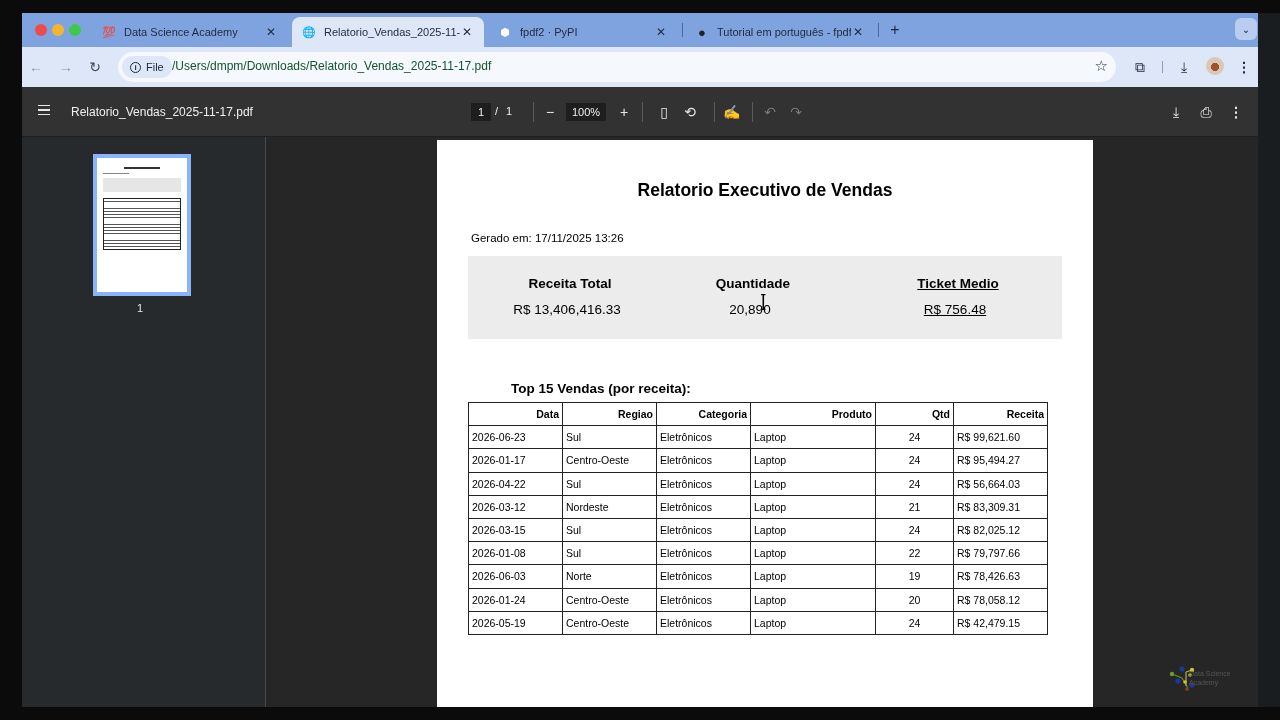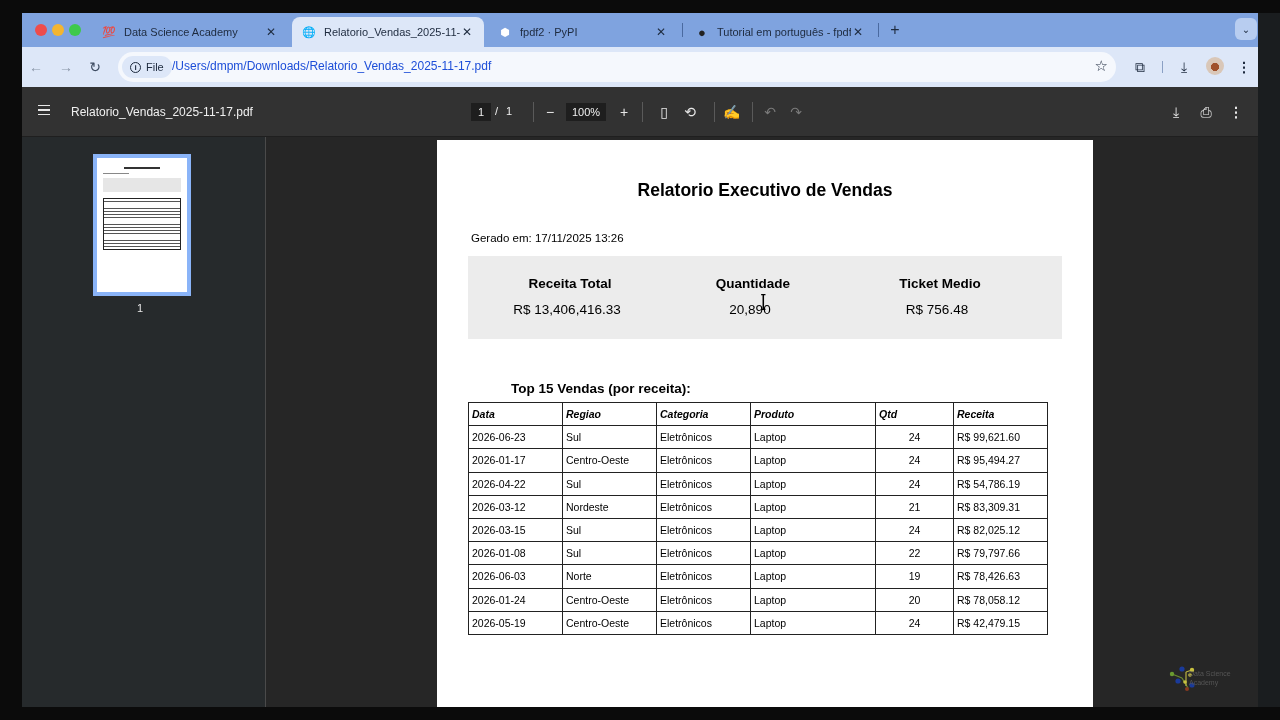--- a/index.html
+++ b/index.html
@@ -22,21 +22,21 @@
   .tab-sep { position: absolute; top: 10px; width: 1px; height: 14px; background: #4a6aa0; }
   .newtab { position: absolute; left: 864px; top: 8px; font-size: 16px; color: #1d2a3e; width: 18px; text-align: center; }
   .tabsearch { position: absolute; left: 1213px; top: 5px; width: 22px; height: 22px; background: #b8cdf0; border-radius: 6px; font-size: 10px; display: flex; align-items: center; justify-content: center; color: #1d2a3e; }
 
   
   .toolbar { position: absolute; left: 0; top: 34px; width: 1236px; height: 40px; background: #dde7f8; }
   .nav-btn { position: absolute; top: 11px; width: 18px; height: 18px; font-size: 14px; color: #3c4a60; text-align: center; line-height: 18px; }
   .omnibox { position: absolute; left: 96px; top: 5px; width: 998px; height: 30px; background: #f5f8fd; border-radius: 15px; }
   .chip { position: absolute; left: 4px; top: 4px; height: 22px; padding: 0 8px; background: #dde7f8; border-radius: 11px; display: flex; align-items: center; font-size: 11px; color: #1d2a3e; }
   .chip .i { width: 11px; height: 11px; border: 1.3px solid #1d2a3e; border-radius: 50%; font-size: 8px; display: inline-flex; align-items: center; justify-content: center; margin-right: 5px; font-weight: bold; }
-  .url { position: absolute; left: 54px; top: 7px; font-size: 12px; color: #1d4ed8; }
+  .url { position: absolute; left: 54px; top: 7px; font-size: 12px; color: #14532d; }
   .star { position: absolute; right: 8px; top: 5px; font-size: 15px; color: #1d2a3e; }
   .tb-icon { position: absolute; top: 10px; width: 20px; height: 20px; font-size: 14px; color: #1d2a3e; text-align: center; line-height: 20px; }
   .tb-divider { position: absolute; left: 1140px; top: 14px; width: 1px; height: 12px; background: #8aa0c4; }
   .avatar { position: absolute; left: 1184px; top: 10px; width: 18px; height: 18px; border-radius: 50%; background: radial-gradient(circle at 50% 55%, #a0522d 0 30%, #d9c7b8 32% 100%); }
 
   
   .pdf-toolbar { position: absolute; left: 0; top: 74px; width: 1236px; height: 50px; background: #323232; border-bottom: 1px solid #1f1f1f; }
   .pdf-menu { position: absolute; left: 16px; top: 18px; width: 12px; height: 10px; border-top: 1.5px solid #e8e8e8; border-bottom: 1.5px solid #e8e8e8; }
   .pdf-menu::after { content: ""; position: absolute; left: 0; top: 3px; width: 12px; height: 1.5px; background: #e8e8e8; }
   .pdf-title { position: absolute; left: 49px; top: 18px; font-size: 12px; color: #f0f0f0; }
@@ -60,21 +60,21 @@
   .doc-title { position: absolute; left: 0; width: 656px; top: 40px; text-align: center; font-size: 17.5px; font-weight: bold; }
   .gen { position: absolute; left: 34px; top: 92px; font-size: 11.5px; }
   .kpi-box { position: absolute; left: 31px; top: 116px; width: 594px; height: 83px; background: #ececec; }
   .kpi { position: absolute; top: 20px; width: 198px; text-align: center; }
   .kpi .lbl { font-size: 13.5px; font-weight: bold; margin-left: 6px; }
   .kpi .val { font-size: 13.5px; margin-top: 11px; }
   .cursor { position: absolute; left: 322px; top: 150px; font-size: 22px; color: #000; font-family: "DejaVu Serif", serif; transform: scaleX(0.7); }
   .sec-title { position: absolute; left: 34px; top: 241px; font-size: 13.5px; font-weight: bold; margin-left: 40px; }
   table.top { position: absolute; left: 31px; top: 262px; border-collapse: collapse; font-size: 10.5px; }
   table.top th, table.top td { border: 1.3px solid #222; height: 23.2px; padding: 0 3px; white-space: nowrap; }
-  table.top th { font-weight: bold; text-align: left; font-style: italic; }
+  table.top th { font-weight: bold; text-align: right; }
   table.top td.c { text-align: center; }
 
   .watermark { position: absolute; left: 1166px; top: 664px; width: 90px; height: 30px; }
   .wm-text { position: absolute; left: 1189px; top: 669px; font-size: 7px; color: #555; line-height: 9px; width: 60px; }
 </style>
 </head>
 <body>
 
 <div class="screen">
   <div class="window">
@@ -171,21 +171,21 @@
 
         <div class="kpi-box">
           <div class="kpi" style="left:0;">
             <div class="lbl">Receita Total</div>
             <div class="val">R$ 13,406,416.33</div>
           </div>
           <div class="kpi" style="left:183px;">
             <div class="lbl">Quantidade</div>
             <div class="val">20,890</div>
           </div>
-          <div class="kpi" style="left:370px;">
+          <div class="kpi" style="left:388px;text-decoration:underline;">
             <div class="lbl">Ticket Medio</div>
             <div class="val">R$ 756.48</div>
           </div>
         </div>
         <span class="cursor">I</span>
 
         <div class="sec-title">Top 15 Vendas (por receita):</div>
 
         <table class="top">
           <thead>
@@ -214,21 +214,21 @@
                 <td>Laptop</td>
                 <td class="c">24</td>
                 <td>R$ 95,494.27</td>
               </tr>
               <tr>
                 <td>2026-04-22</td>
                 <td>Sul</td>
                 <td>Eletrônicos</td>
                 <td>Laptop</td>
                 <td class="c">24</td>
-                <td>R$ 54,786.19</td>
+                <td>R$ 56,664.03</td>
               </tr>
               <tr>
                 <td>2026-03-12</td>
                 <td>Nordeste</td>
                 <td>Eletrônicos</td>
                 <td>Laptop</td>
                 <td class="c">21</td>
                 <td>R$ 83,309.31</td>
               </tr>
               <tr>

